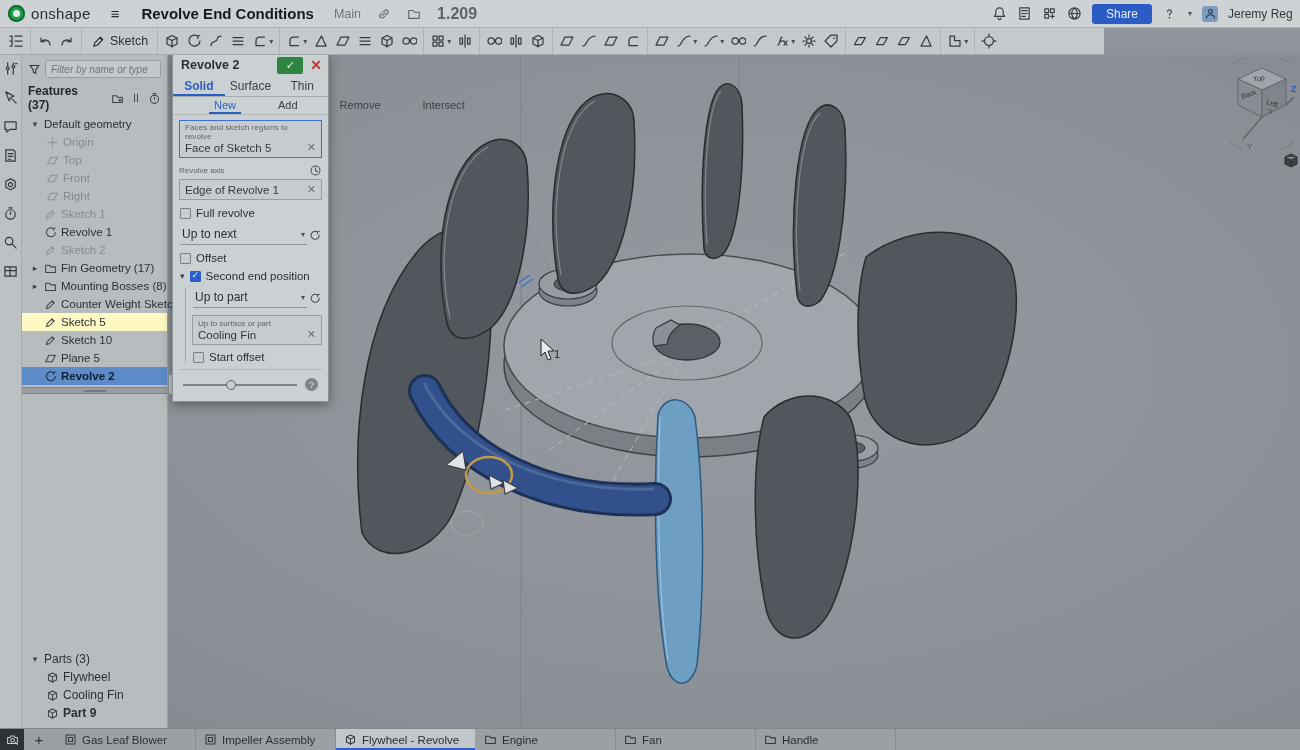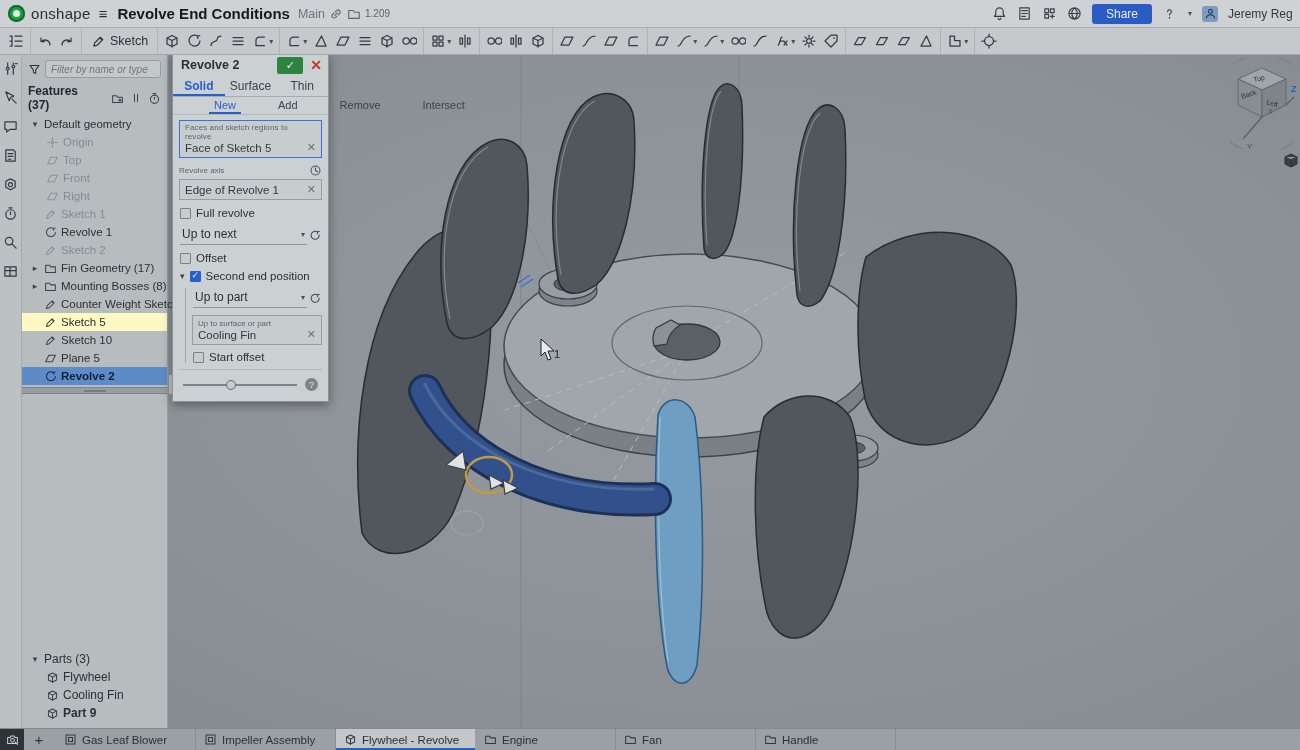--- a/index.html
+++ b/index.html
@@ -5,37 +5,37 @@
   *{margin:0;padding:0;box-sizing:border-box;font-family:"Liberation Sans",sans-serif;}
   html,body{width:1300px;height:750px;overflow:hidden;}
   body{position:relative;background:#8e9499;color:#2b3034;font-size:12px;}
 
   
   .ic{display:inline-flex;align-items:center;justify-content:center;flex:0 0 auto;}
   .ic svg{display:block;}
   .ic svg path,.ic svg circle{fill:none;stroke:currentColor;stroke-width:1.25;stroke-linecap:round;stroke-linejoin:round;}
 
   
-  #topbar{position:absolute;left:0;top:0;width:1300px;height:28px;background:#ced2d4;border-bottom:1px solid #aab0b3;display:flex;align-items:center;padding:0 8px;gap:4px;z-index:40;}
+  #topbar{position:absolute;left:0;top:0;width:1300px;height:28px;background:#ced2d4;border-bottom:1px solid #aab0b3;display:flex;align-items:center;padding:0 8px;gap:16px;z-index:40;}
   .brand{display:flex;align-items:center;gap:6px;}
   .logo{width:17px;height:17px;border-radius:50%;background:#1d9e49;position:relative;box-shadow:inset 0 0 0 2px #0d6b2e;}
   .logo:after{content:"";position:absolute;left:5px;top:5px;width:7px;height:7px;border-radius:50%;background:#e6e9ea;}
   .brand-text{font-size:15px;color:#2a2f33;letter-spacing:.3px;}
   .hamburger{font-size:15px;color:#2a2f33;padding:0 4px;cursor:pointer;}
   .doc-title{font-size:15px;font-weight:bold;color:#17191c;margin-left:2px;white-space:nowrap;}
   .workspace{color:#6e757a;font-size:12.5px;margin-left:4px;}
   .tb-dim{color:#5d6469;}
-  .version-num{color:#5d6469;font-size:10px;}
+  .version-num{color:#5d6469;font-size:16px;font-weight:bold;}
   .top-right{margin-left:auto;display:flex;align-items:center;gap:10px;color:#3a4045;}
   .share-btn{background:#2b5cc4;color:#e8ecf2;font-size:12px;padding:3px 14px;border-radius:3px;border:none;cursor:pointer;}
   .avatar{width:16px;height:16px;border-radius:3px;background:#7d9cc0;color:#203247;display:flex;align-items:center;justify-content:center;}
   .username{font-size:12px;color:#33383d;white-space:nowrap;overflow:hidden;max-width:64px;}
 
   
-  #toolbar{position:absolute;left:0;top:28px;width:1300px;height:27px;background:#c5c9cc;border-bottom:1px solid #a3a8ab;display:flex;align-items:center;padding:0 2px;z-index:40;color:#363b40;}
+  #toolbar{position:absolute;left:0;top:28px;width:1104px;height:27px;background:#c5c9cc;border-bottom:1px solid #a3a8ab;display:flex;align-items:center;padding:0 2px;z-index:40;color:#363b40;}
   .tb-group{display:flex;align-items:center;height:100%;padding:0 3px;border-right:1px solid #aeb3b6;}
   .tb-group:last-child{border-right:none;}
   .tb-btn{display:flex;align-items:center;padding:2px 3px;border-radius:2px;cursor:pointer;}
   .tb-caret{font-size:8px;color:#4a5054;margin-left:1px;}
   .sketch-btn{display:flex;align-items:center;gap:4px;font-size:12.5px;color:#2b3034;padding:2px 6px;cursor:pointer;}
 
   
   #left-strip{position:absolute;left:0;top:55px;width:22px;height:673px;background:#bcc1c4;border-right:1px solid #a5aaad;display:flex;flex-direction:column;align-items:center;padding-top:6px;gap:11px;z-index:30;color:#33383c;}
   .strip-btn{cursor:pointer;}
 

